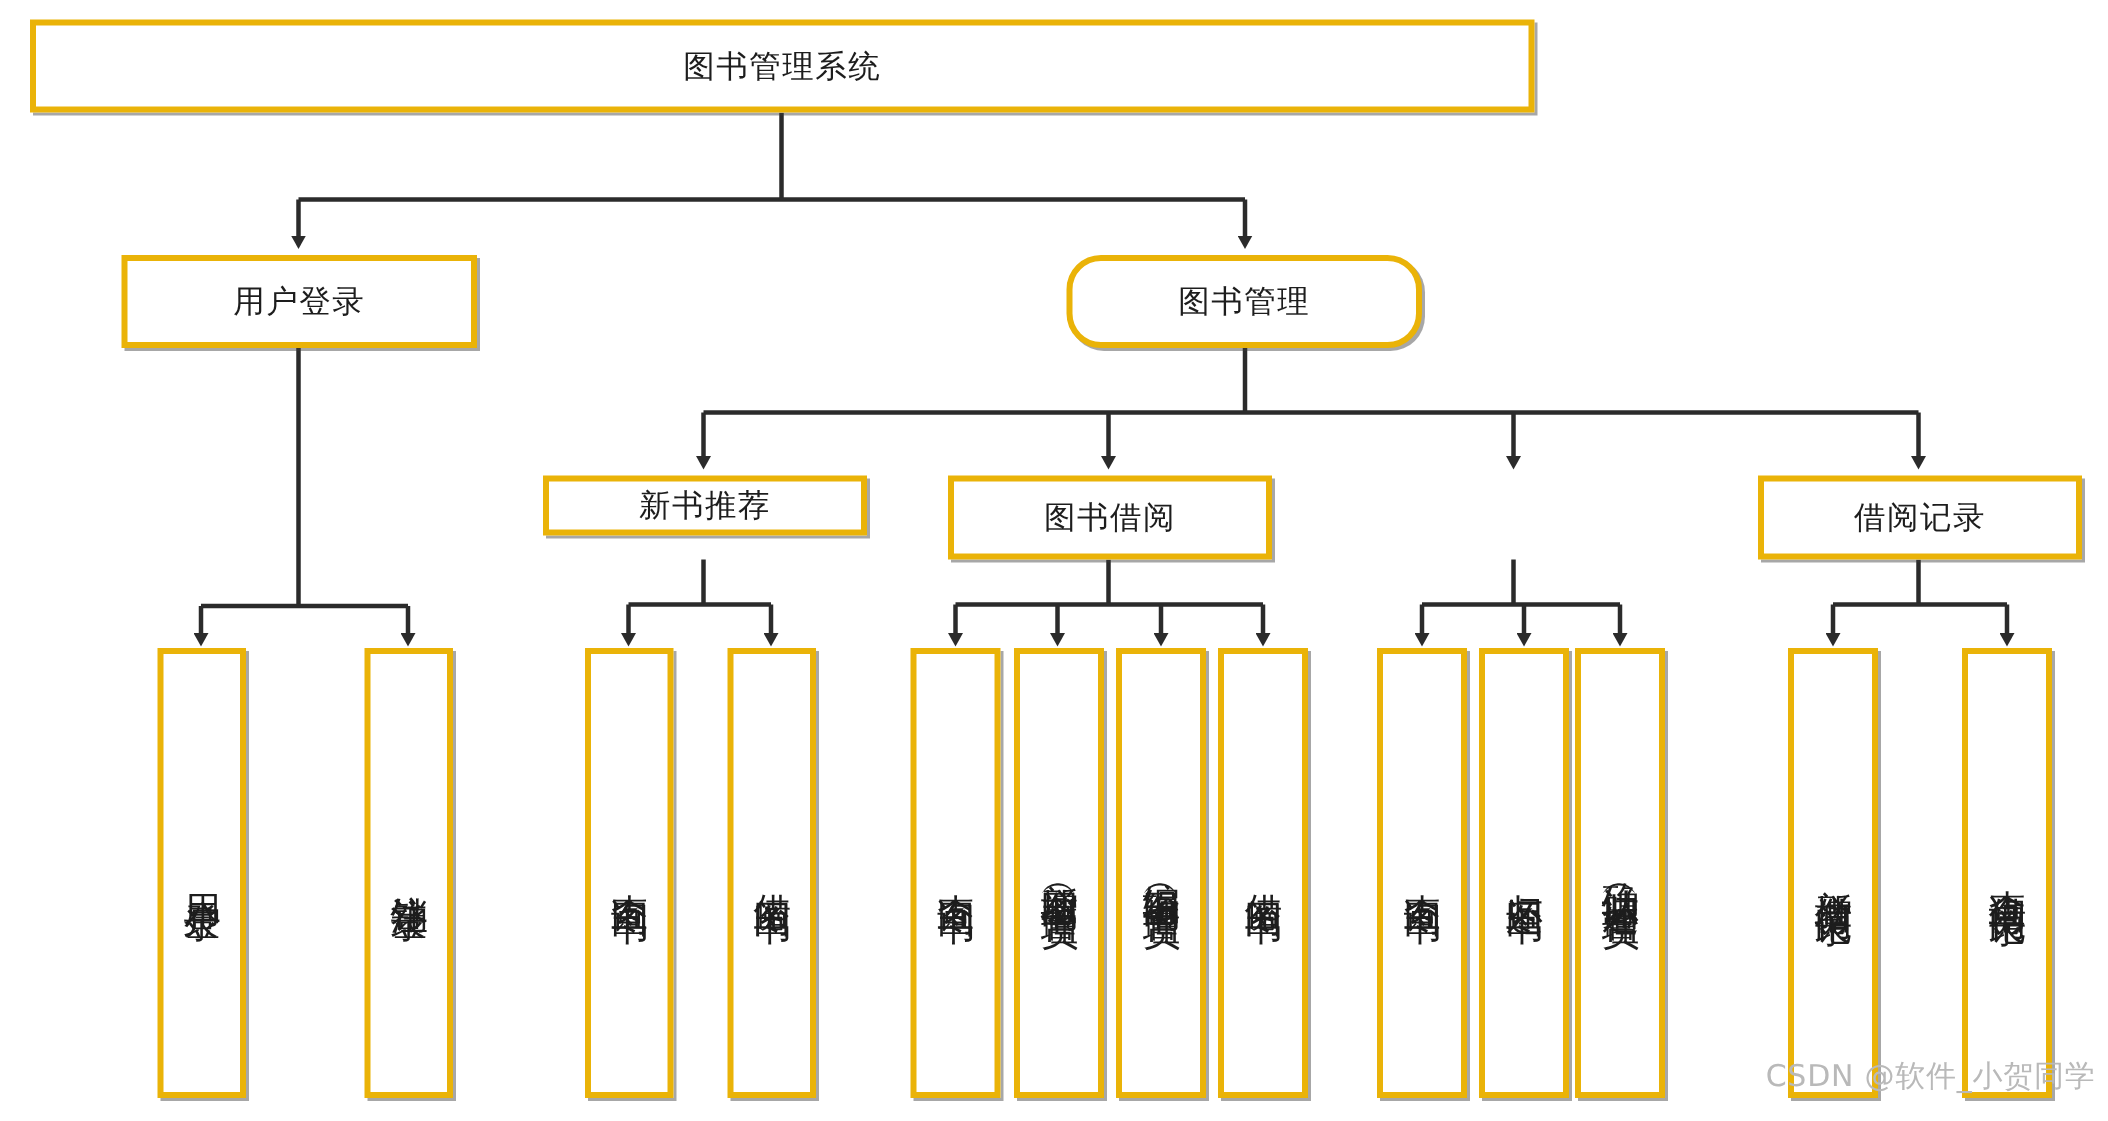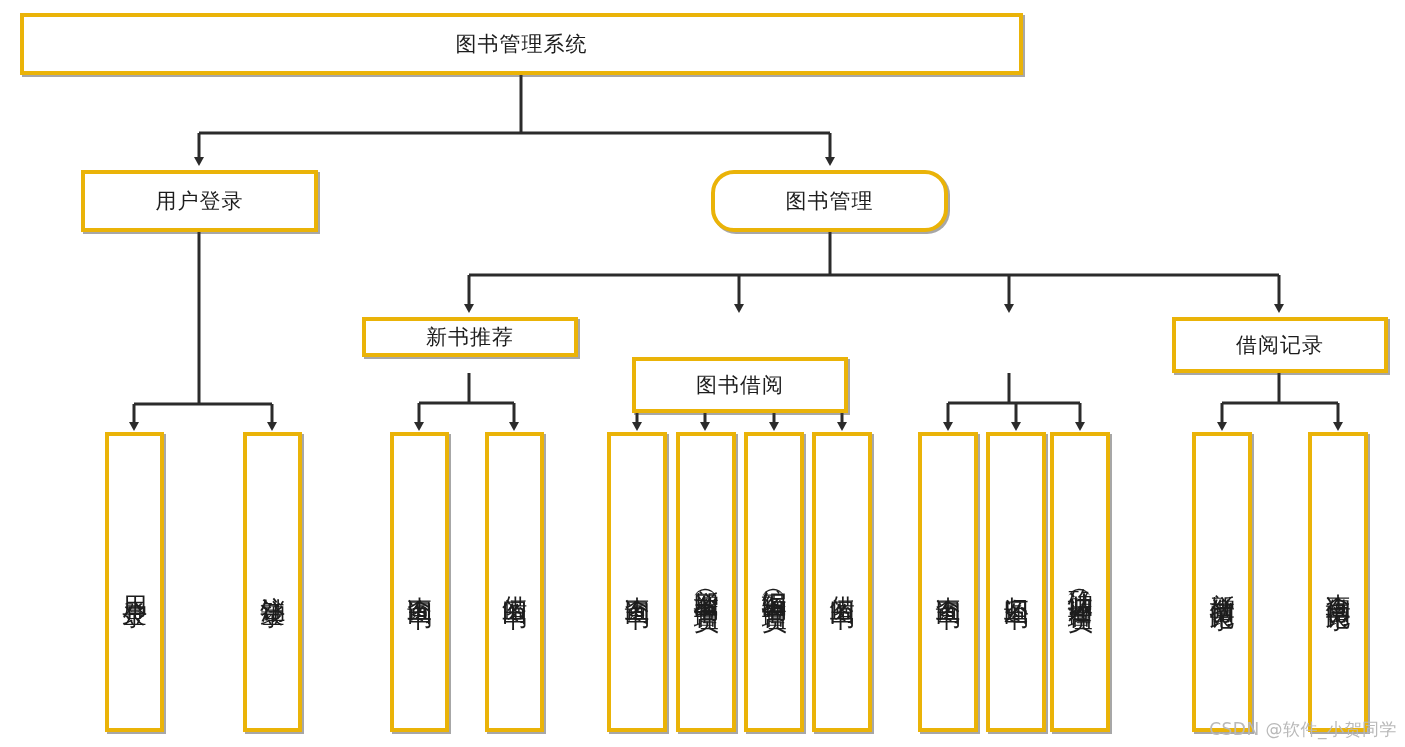--- a/index.html
+++ b/index.html
@@ -51,22 +51,22 @@
     padding: 6px 0;
     white-space: normal;
   }
   .leaf-box {
     align-items: center;
     justify-content: center;
   }
   .watermark {
     position: absolute;
     right: 8px;
-    bottom: 6px;
-    font-size: 17px;
+    bottom: 16px;
+    font-size: 20px;
     color: #b9b9b9;
     white-space: nowrap;
     letter-spacing: 0.5px;
   }
 </style>
 </head>
 <body>
 
 <div id="diagram-root">
 
@@ -122,21 +122,21 @@
       <path d="M1338,403 L1338,423" marker-end="url(#arrowhead)"></path>
     </g>
   </svg>
 
   <div class="node-box node-h" style="left:20px; top:13px; width:1003px; height:62px;">图书管理系统</div>
 
   <div class="node-box node-h" style="left:81px; top:170px; width:237px; height:62px;">用户登录</div>
   <div class="node-box node-h" style="left:711px; top:170px; width:237px; height:62px;border-radius:23px;">图书管理</div>
 
   <div class="node-box node-h" style="left:362px; top:317px; width:216px; height:40px;">新书推荐</div>
-  <div class="node-box node-h" style="left:632px; top:317px; width:216px; height:56px;margin-top:40px;">图书借阅</div>
+  <div class="node-box node-h" style="left:632px; top:317px; width:216px; height:56px;">图书借阅</div>
   <div class="node-box node-h" style="left:1172px; top:317px; width:216px; height:56px;">借阅记录</div>
 
   <div class="node-box node-v leaf-box" style="left:105px; top:432px; width:59px; height:300px;">用户登录</div>
   <div class="node-box node-v leaf-box" style="left:243px; top:432px; width:59px; height:300px;">注销登录</div>
 
   <div class="node-box node-v leaf-box" style="left:390px; top:432px; width:59px; height:300px;">查询图书</div>
   <div class="node-box node-v leaf-box" style="left:485px; top:432px; width:59px; height:300px;">借阅图书</div>
 
   <div class="node-box node-v leaf-box" style="left:607px; top:432px; width:60px; height:300px;">查询图书</div>
   <div class="node-box node-v leaf-box" style="left:676px; top:432px; width:60px; height:300px;">新增图书（管理员）</div>

